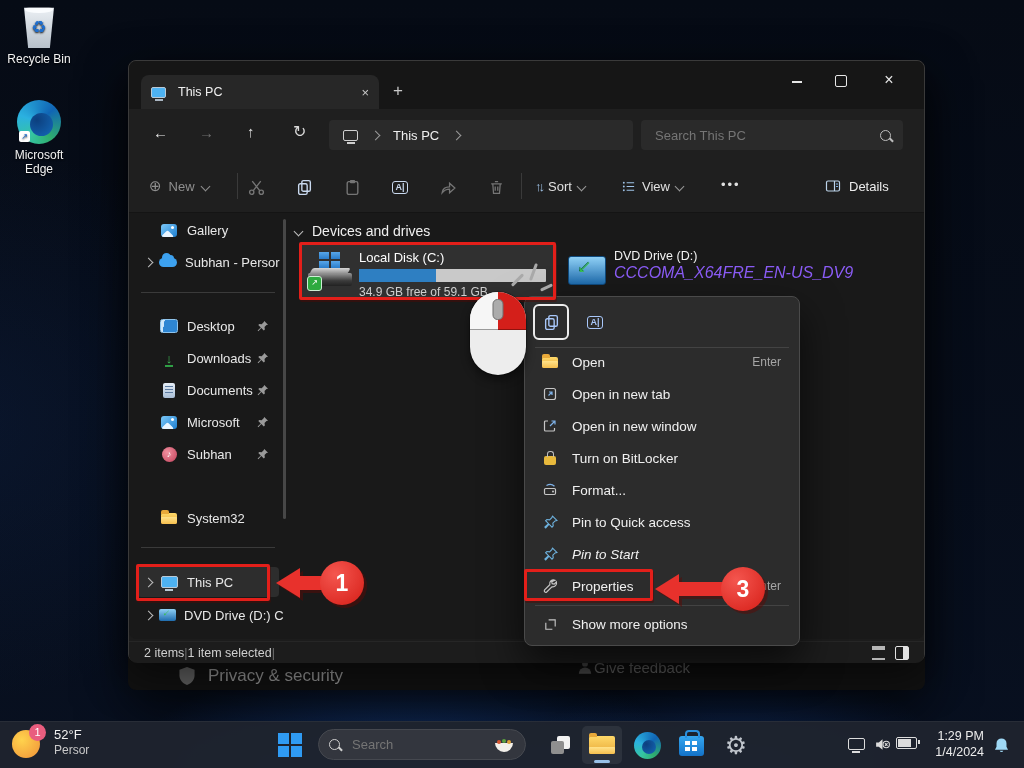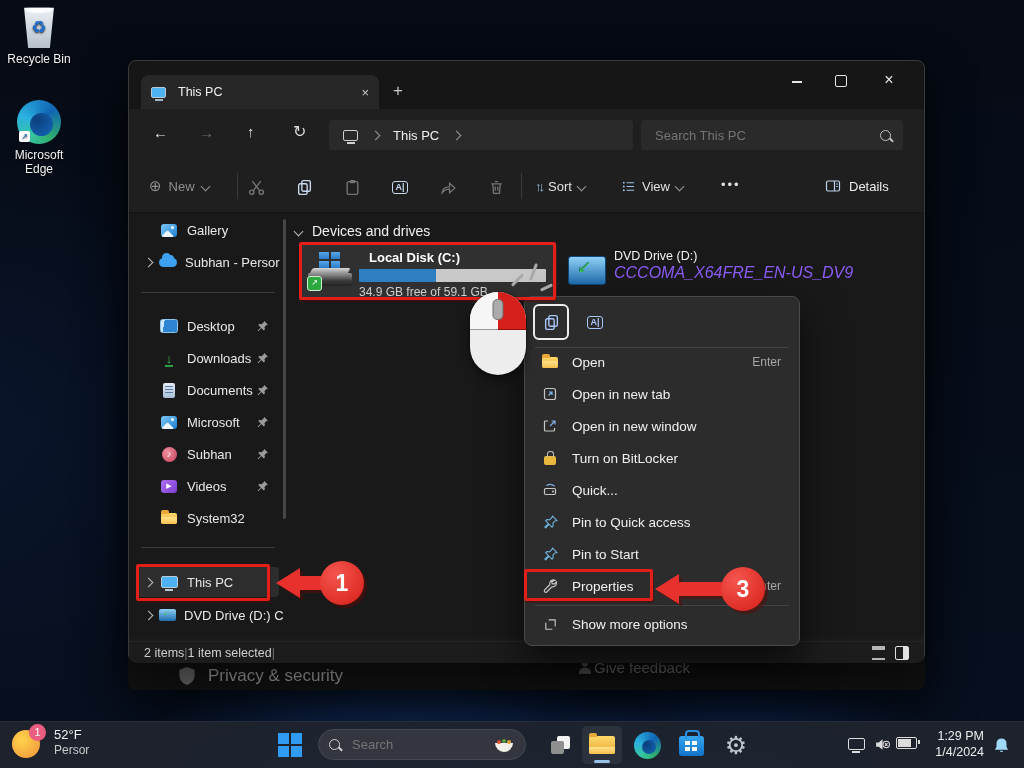--- a/index.html
+++ b/index.html
@@ -367,29 +367,20 @@
     </div>
     <div class="side-item" style="top:378px;">
       <span class="sic">
           <span class="mus">♪</span>
         </span>
       <span class="nowrap">Subhan</span>
       <svg class="pin16">
           <use href="#pin"></use>
         </svg>
     </div>
-    <div class="side-item" style="top:410px;">
-      <span class="sic">
-          <span class="vid">▶</span>
-        </span>
-      <span class="nowrap">Videos</span>
-      <svg class="pin16">
-          <use href="#pin"></use>
-        </svg>
-    </div>
     <div class="side-item" style="top:442px;">
       <span class="sic">
           <span class="folder" style="width:16px;height:11px;"></span>
         </span>
       <span class="nowrap">System32</span>
     </div>
     <div class="sdiv" style="top:486px;"></div>
     <div class="side-item" style="top:506px;background:#2d2d2d;">
       <span class="chv right schv"></span>
       <span class="sic">
@@ -418,21 +409,21 @@
         <span class="win">
             <i></i>
             <i></i>
             <i></i>
             <i></i>
           </span>
         <span class="body"></span>
         <span class="led"></span>
         <span class="badge">↗</span>
       </span>
-      <div class="abs tile-title nowrap" style="left:68px;top:6px;font-weight:bold;">Local Disk (C:)</div>
+      <div class="abs tile-title nowrap" style="left:58px;top:6px;">Local Disk (C:)</div>
       <div class="abs" style="left:58px;top:25px;width:187px;height:13px;background:#c9c9c9;border-radius:1px;">
         <div style="height: 100%; background: rgb(46, 127, 194); width: 41%;"></div>
       </div>
       <div class="abs tile-sub nowrap" style="left:58px;top:41px;">34.9 GB free of 59.1 GB</div>
     </div>
 
     <div class="abs" style="left:435px;top:183px;width:248px;height:56px;">
       <span class="dvdbig" style="position:absolute;left:4px;top:12px;">
           <i style="position:absolute;left:50%;top:50%;transform:translate(-50%,-55%) rotate(135deg);color:#35c04b;font-style:normal;font-weight:bold;">→</i>
         </span>
@@ -492,31 +483,31 @@
           <span class="lock"></span>
         </span>
       <span>Turn on BitLocker</span>
     </div>
     <div class="mitem" style="top:177px;">
       <span class="mic">
           <svg style="width:16px;height:16px;">
             <use href="#format"></use>
           </svg>
         </span>
-      <span>Quick...</span>
+      <span>Format...</span>
     </div>
     <div class="mitem" style="top:209px;">
       <span class="mic" style="color:#6db1dd;">
           <svg style="width:15px;height:15px;">
             <use href="#pin-o"></use>
           </svg>
         </span>
       <span>Pin to Quick access</span>
     </div>
-    <div class="mitem" style="top:241px;">
+    <div class="mitem" style="top:241px;font-style:italic;">
       <span class="mic" style="color:#6db1dd;">
           <svg style="width:15px;height:15px;">
             <use href="#pin-o"></use>
           </svg>
         </span>
       <span>Pin to Start</span>
     </div>
     <div class="mitem" style="top:273px;">
       <span class="mic">
           <svg style="width:16px;height:16px;">

